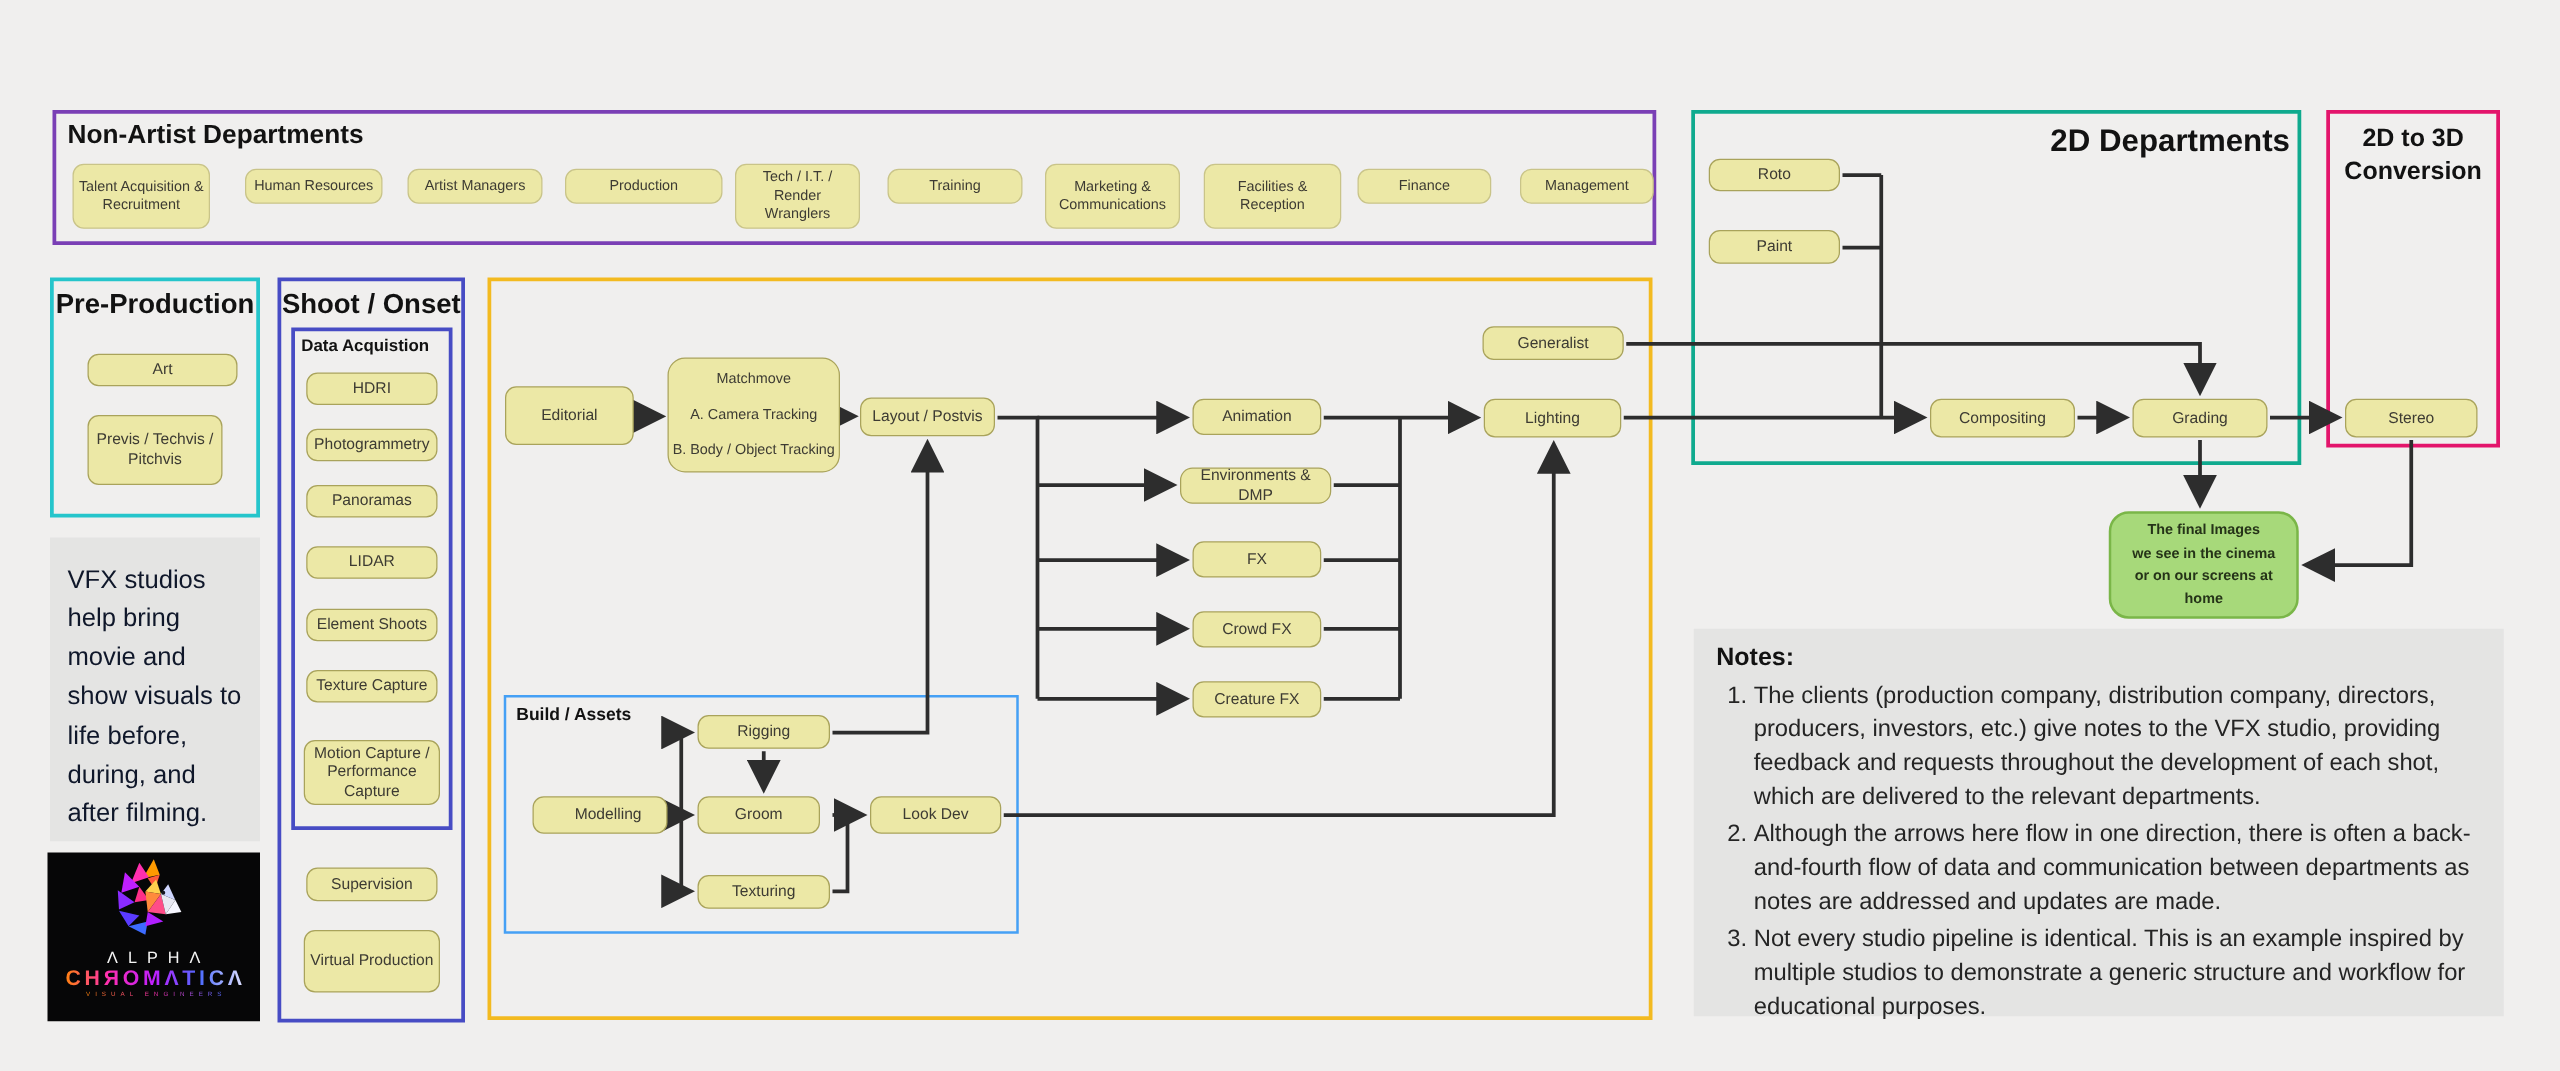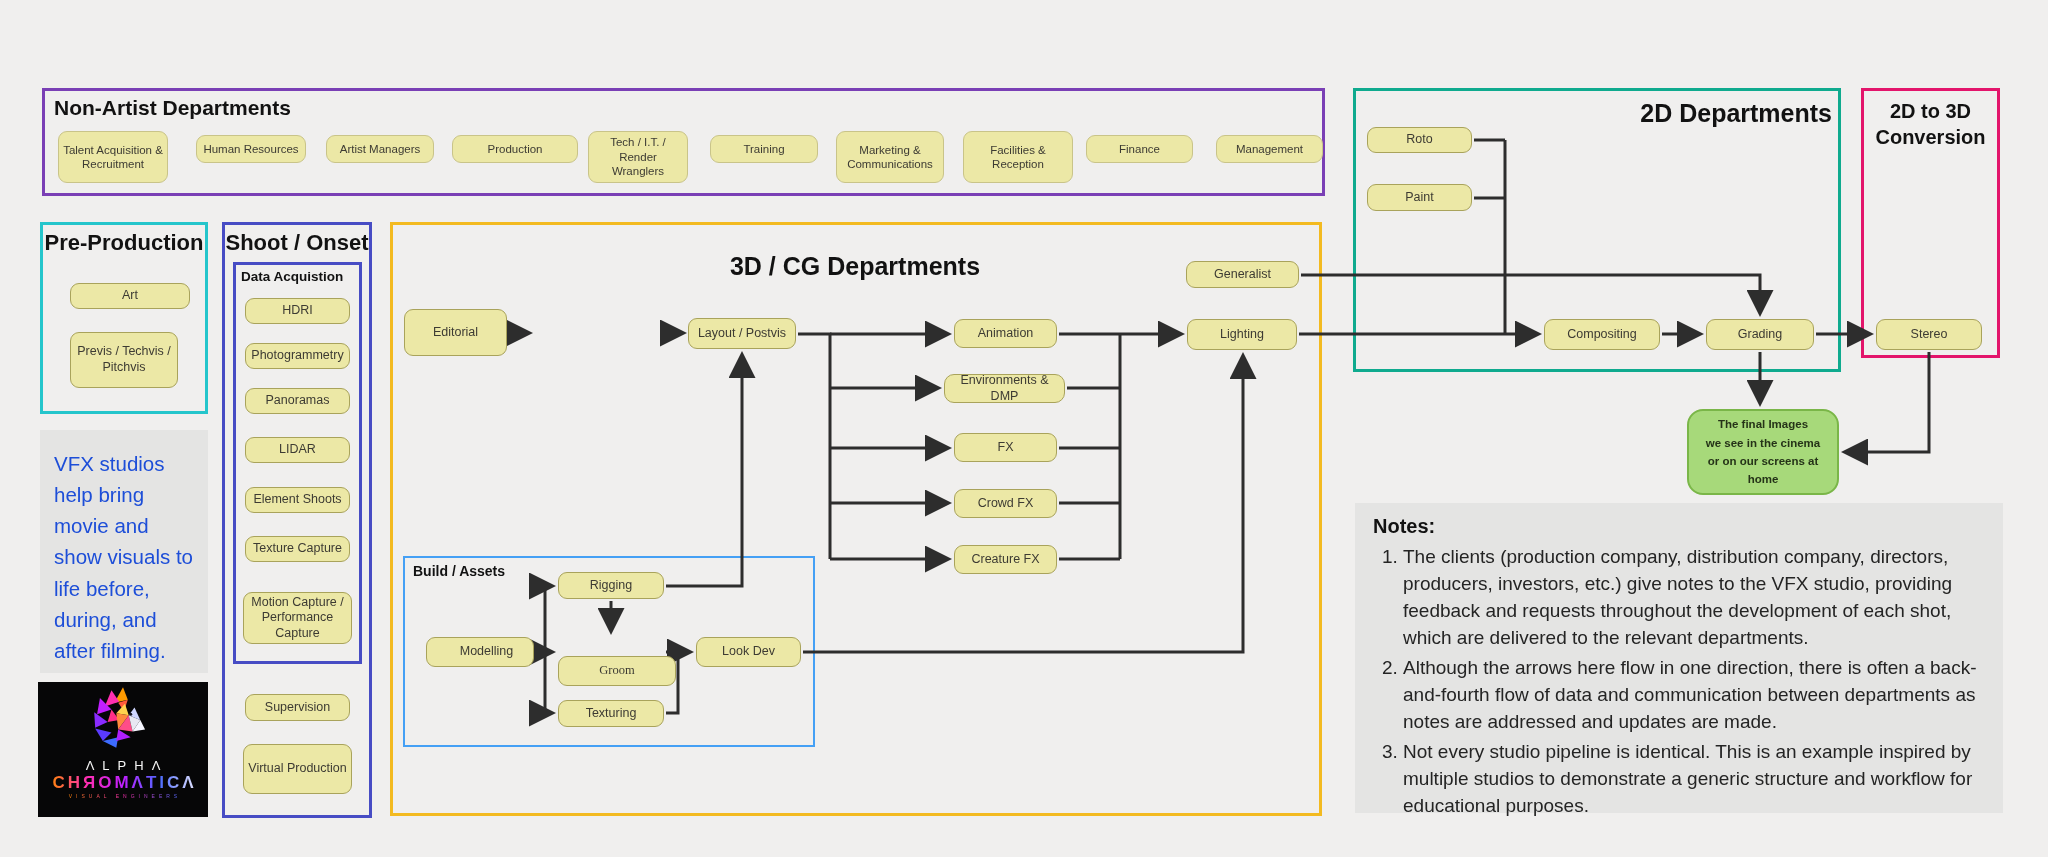--- a/index.html
+++ b/index.html
@@ -13,21 +13,21 @@
   .node{position:absolute;background:#ece8a6;border:1px solid #a9a35b;border-radius:9px;
         display:flex;flex-direction:column;align-items:center;justify-content:center;
         text-align:center;font-size:12.5px;color:#3d3b33;box-sizing:border-box;
         padding:2px 4px;line-height:1.25;}
   .node.na{font-size:11.5px;border-color:#c9c489;}
   .node.green{background:#a7d97a;border:2px solid #7ab648;border-radius:16px;
               font-weight:bold;font-size:11.5px;color:#253318;line-height:1.6;}
   .conn{position:absolute;left:0;top:0;z-index:3;pointer-events:none;}
   .node,.sec-title{z-index:4;}
   .matchline{white-space:nowrap;}
-  .intro{font-size:20.5px;line-height:1.52;color:#1d4ed8;padding:18px 12px 0 14px;}
+  .intro{font-size:20.5px;line-height:1.52;color:#0f172a;padding:18px 12px 0 14px;}
   .notes-title{font-size:20px;font-weight:bold;color:#121212;}
   .notes-list{margin:6px 0 0 0;padding-left:30px;font-size:19px;line-height:1.42;color:#242424;}
   .notes-list li{margin-bottom:3px;}
   .logo{position:absolute;background:#060607;display:flex;flex-direction:column;
         align-items:center;justify-content:flex-start;box-sizing:border-box;z-index:4;}
   .logo-l1{color:#f5f5f5;font-size:13px;letter-spacing:8px;margin-top:2px;text-indent:8px;}
   .logo-l2{font-size:17px;font-weight:bold;letter-spacing:3px;text-indent:3px;
            background:linear-gradient(90deg,#ff8a00,#ff2fb0,#c01fff,#4d6bff,#e8e8ff);
            -webkit-background-clip:text;background-clip:text;color:transparent;}
   .logo-l3{font-size:5px;letter-spacing:4px;text-indent:4px;
@@ -94,37 +94,41 @@
   <div class="node" style="left:245px;top:343px;width:105px;height:26px;">Photogrammetry</div>
   <div class="node" style="left:245px;top:388px;width:105px;height:26px;">Panoramas</div>
   <div class="node" style="left:245px;top:437px;width:105px;height:26px;">LIDAR</div>
   <div class="node" style="left:245px;top:487px;width:105px;height:26px;">Element Shoots</div>
   <div class="node" style="left:245px;top:536px;width:105px;height:26px;">Texture Capture</div>
   <div class="node" style="left:243px;top:592px;width:109px;height:52px;">Motion Capture / Performance Capture</div>
   <div class="node" style="left:245px;top:694px;width:105px;height:27px;">Supervision</div>
   <div class="node" style="left:243px;top:744px;width:109px;height:50px;">Virtual Production</div>
 
   <div class="section" style="left: 390px; top: 222px; width: 932px; height: 594px; border-color: rgb(243, 186, 32);"></div>
-  <div class="sec-title" style="left:620px;top:252px;width:470px;text-align:center;font-size:25px;">3D / CG Departments</div>
 
   <div class="node" style="left:404px;top:309px;width:103px;height:47px;">Editorial</div>
+  <div class="node" style="left:534px;top:286px;width:138px;height:92px;border-radius:14px;font-size:11.5px;justify-content:space-around;">
+    <span class="matchline">Matchmove</span>
+    <span class="matchline">A. Camera Tracking</span>
+    <span class="matchline">B. Body / Object Tracking</span>
+  </div>
   <div class="node" style="left:688px;top:318px;width:108px;height:31px;">Layout / Postvis</div>
   <div class="node" style="left:954px;top:319px;width:103px;height:29px;">Animation</div>
   <div class="node" style="left:944px;top:374px;width:121px;height:29px;border-radius:10px;">Environments &amp; DMP</div>
   <div class="node" style="left:954px;top:433px;width:103px;height:29px;">FX</div>
   <div class="node" style="left:954px;top:489px;width:103px;height:29px;">Crowd FX</div>
   <div class="node" style="left:954px;top:545px;width:103px;height:29px;">Creature FX</div>
   <div class="node" style="left:1186px;top:261px;width:113px;height:27px;">Generalist</div>
   <div class="node" style="left:1187px;top:319px;width:110px;height:31px;">Lighting</div>
 
   <div class="section" style="left: 403px; top: 556px; width: 412px; height: 191px; border-width: 2px; border-color: rgb(69, 160, 245);"></div>
   <div class="sec-title" style="left:413px;top:563px;font-size:14px;">Build / Assets</div>
   <div class="node" style="left:558px;top:572px;width:106px;height:27px;">Rigging</div>
   <div class="node" style="left:426px;top:637px;width:108px;height:30px;padding-left:17px;">Modelling</div>
-  <div class="node" style="left:558px;top:656px;width:118px;height:30px;font-family:Liberation Serif, serif;">Groom</div>
+  <div class="node" style="left:558px;top:637px;width:98px;height:30px;">Groom</div>
   <div class="node" style="left:558px;top:700px;width:106px;height:27px;">Texturing</div>
   <div class="node" style="left:696px;top:637px;width:105px;height:30px;">Look Dev</div>
 
   <div class="section" style="left: 1353px; top: 88px; width: 488px; height: 284px; border-color: rgb(15, 170, 142);"></div>
   <div class="sec-title" style="left:1560px;top:99px;width:272px;text-align:right;font-size:25px;">2D Departments</div>
   <div class="node" style="left:1367px;top:127px;width:105px;height:26px;">Roto</div>
   <div class="node" style="left:1367px;top:184px;width:105px;height:27px;">Paint</div>
   <div class="node" style="left:1544px;top:319px;width:116px;height:31px;">Compositing</div>
   <div class="node" style="left:1706px;top:319px;width:108px;height:31px;">Grading</div>
 

